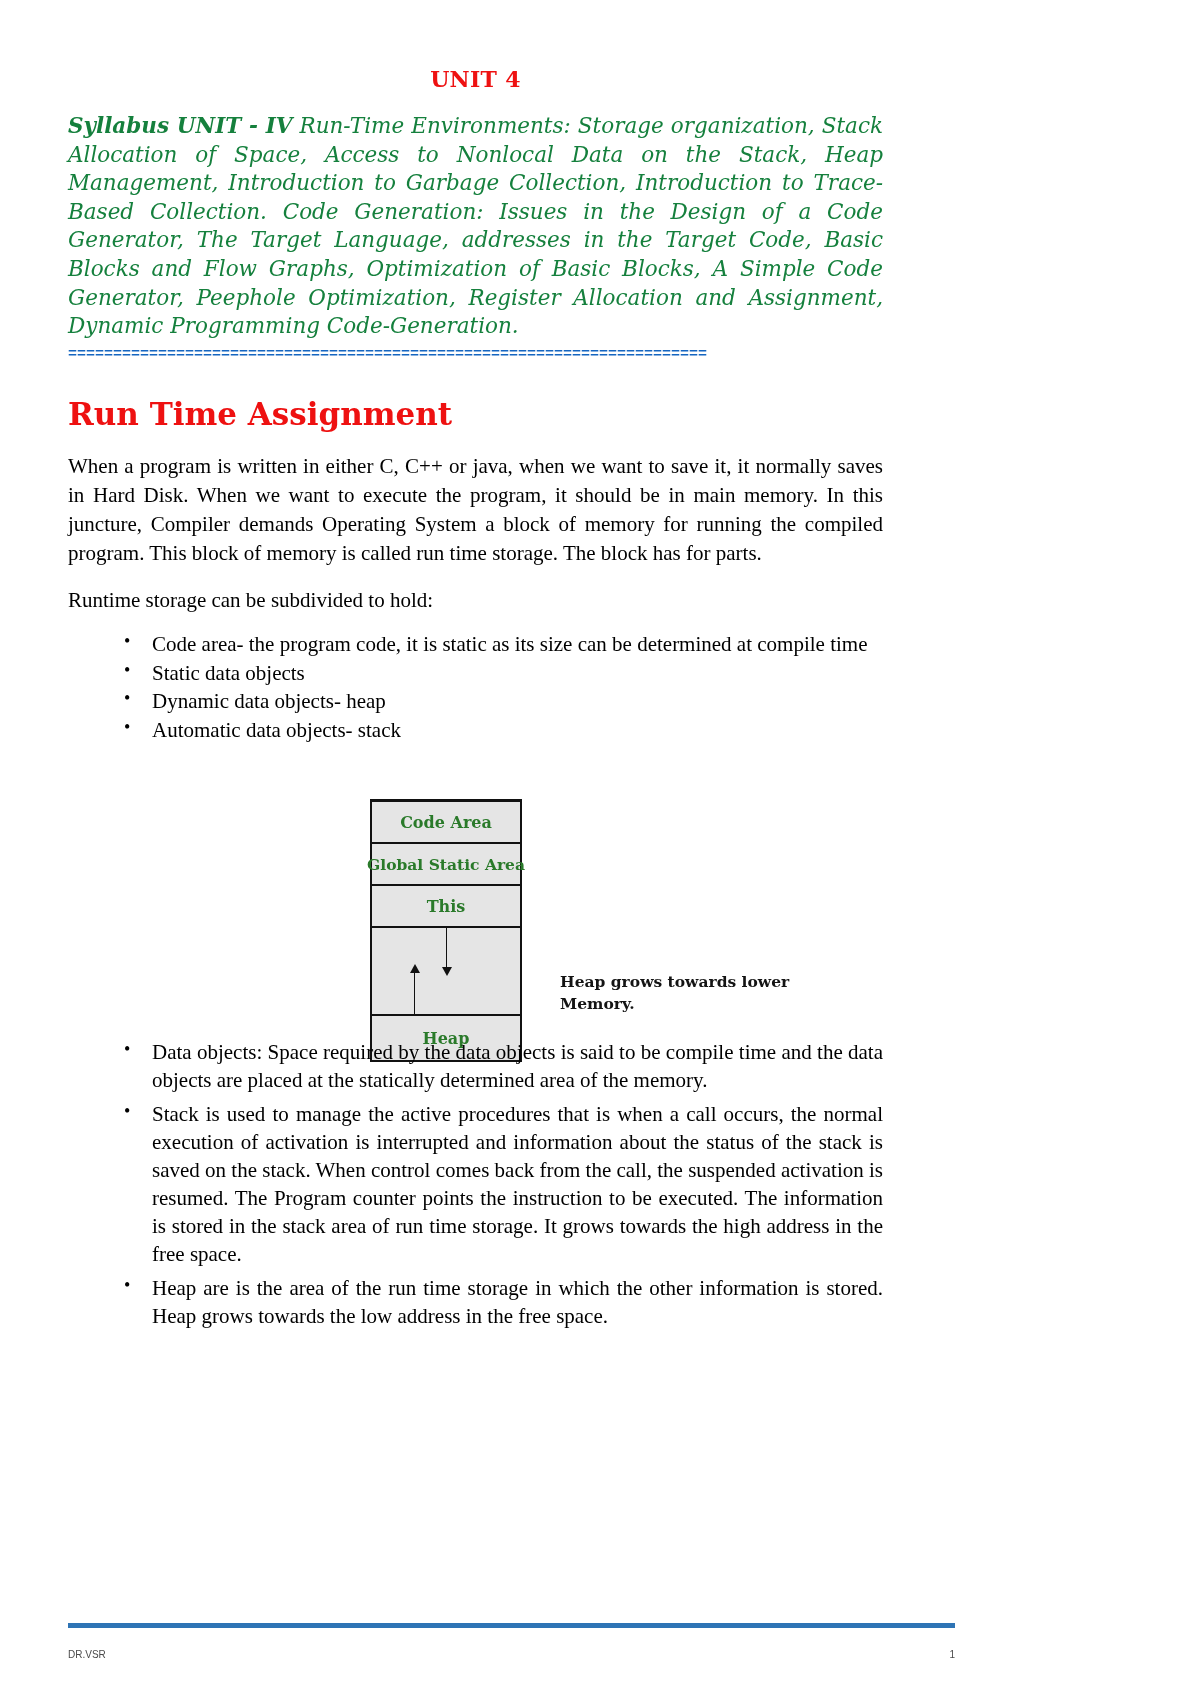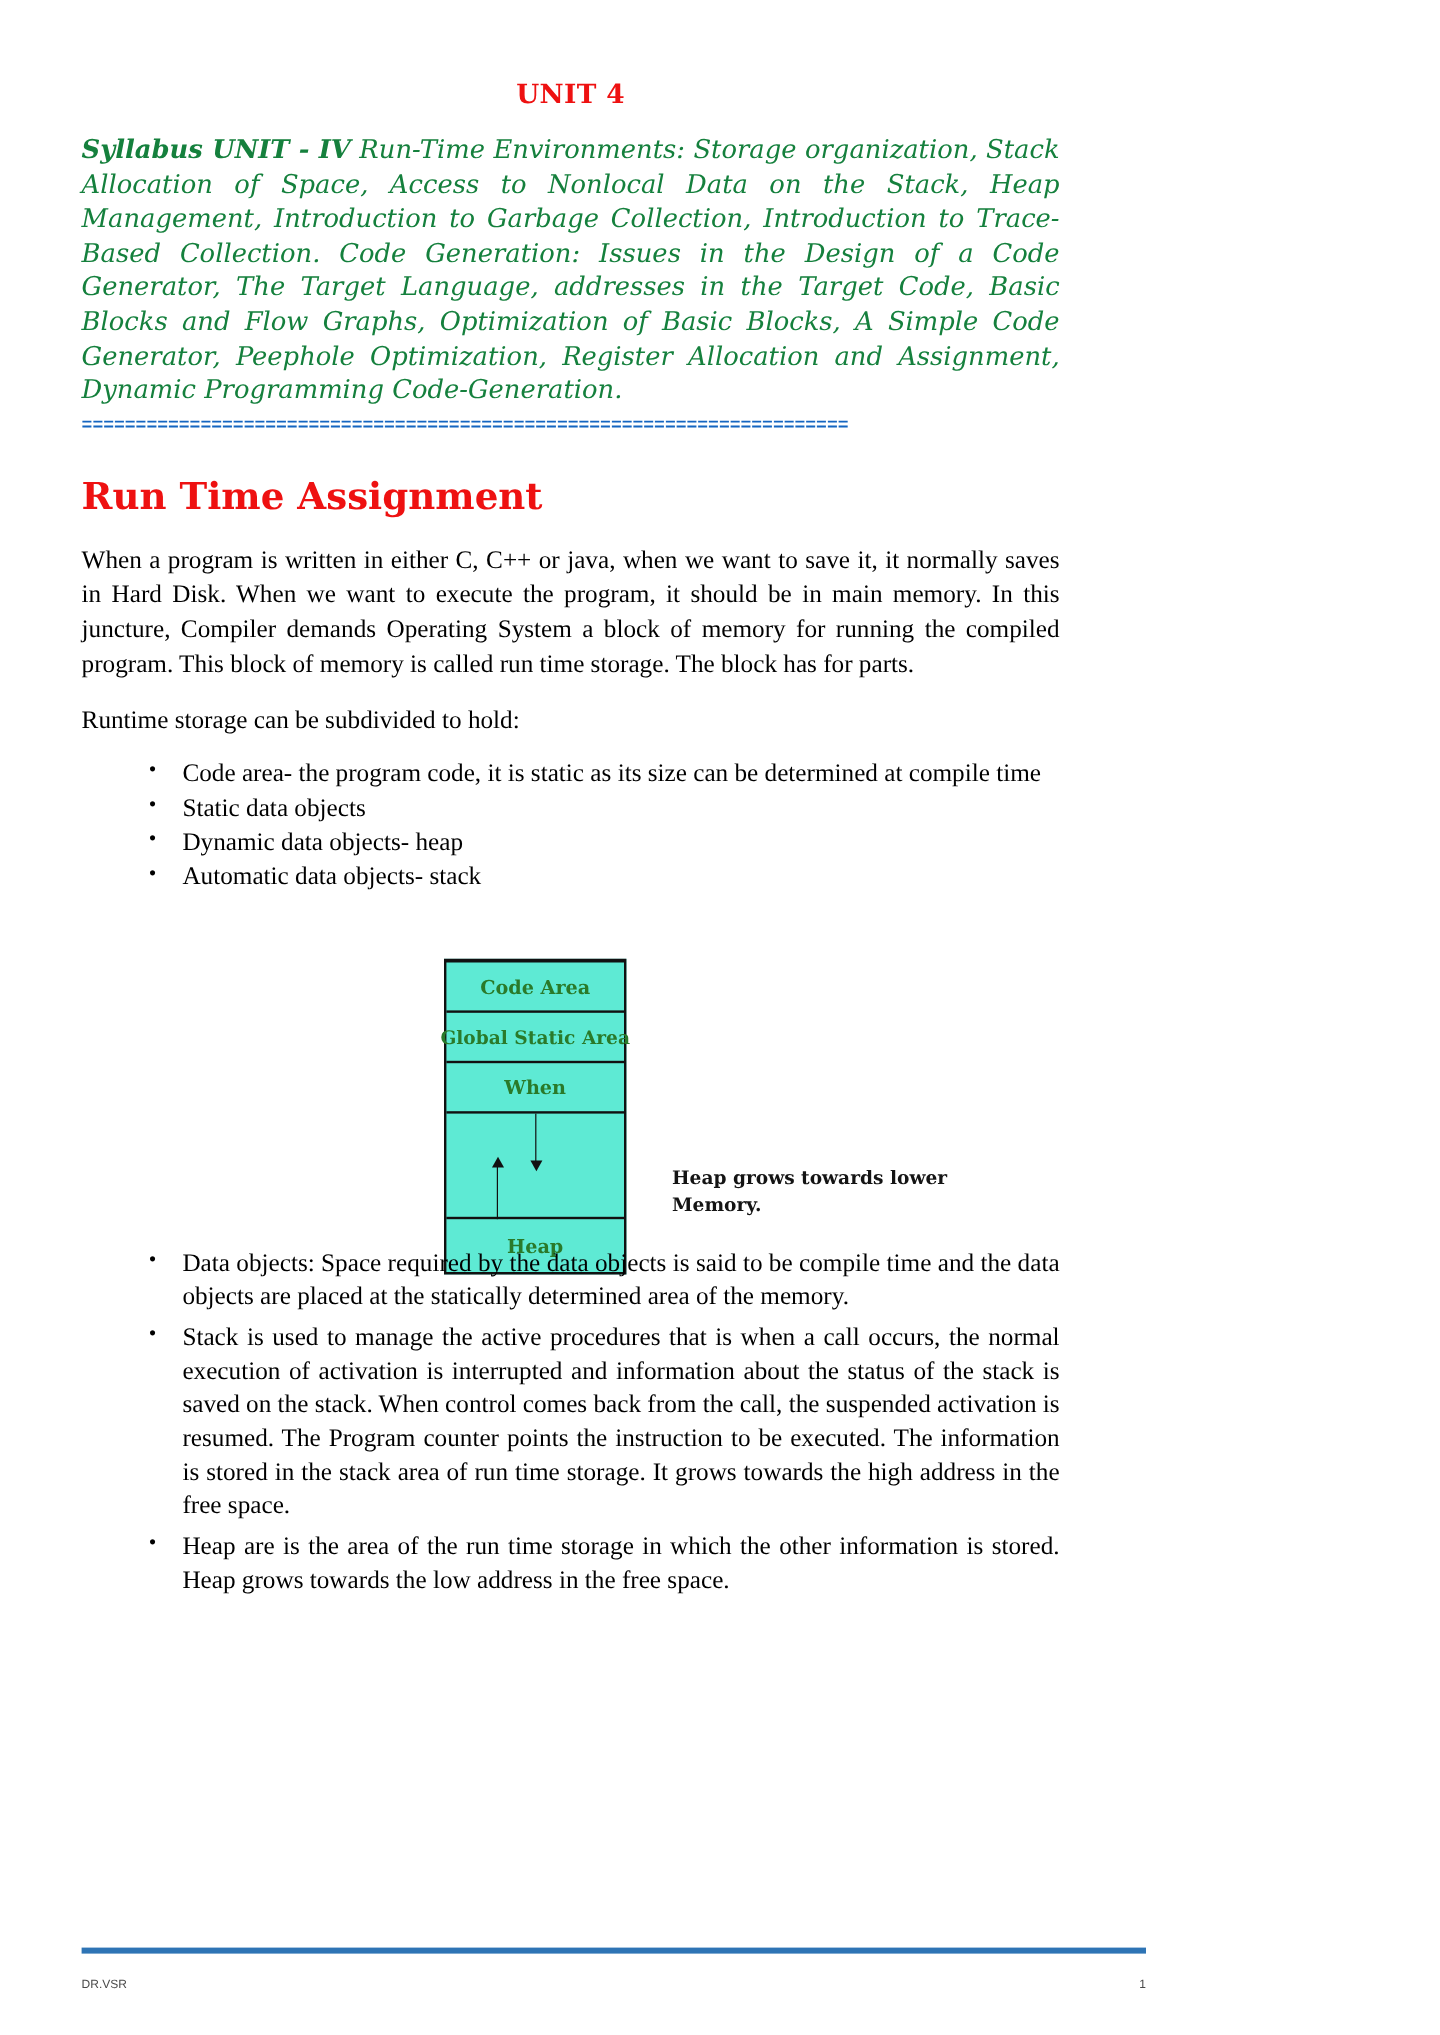--- a/index.html
+++ b/index.html
@@ -108,21 +108,21 @@
     height:268px;
     margin-top:26px;
   }
   .mem {
     position:absolute;
     left:302px;
     top:28px;
     width:152px;
     border:2px solid #111;
     border-top:3px solid #111;
-    background:#5eead4;
+    background:#e5e5e5;
   }
   .mem .cell {
     height:42px;
     border-bottom:2px solid #111;
     display:flex;
     align-items:center;
     justify-content:center;
     color:#2a7a2a;
     font-weight:bold;
     font-size:16px;
@@ -213,21 +213,21 @@
     <li>Code area- the program code, it is static as its size can be determined at compile time</li>
     <li>Static data objects</li>
     <li>Dynamic data objects- heap</li>
     <li>Automatic data objects- stack</li>
   </ul>
 
   <div class="diagram-wrap">
     <div class="mem">
       <div class="cell">Code Area</div>
       <div class="cell gsa">Global Static Area</div>
-      <div class="cell">When</div>
+      <div class="cell">This</div>
       <div class="cell free">
         <span class="arrow-down"></span>
         <span class="arrow-up"></span>
       </div>
       <div class="cell heap">Heap</div>
     </div>
     <div class="note heap-note">Heap grows towards lower Memory.</div>
   </div>
 
   <ul class="bl spaced">

